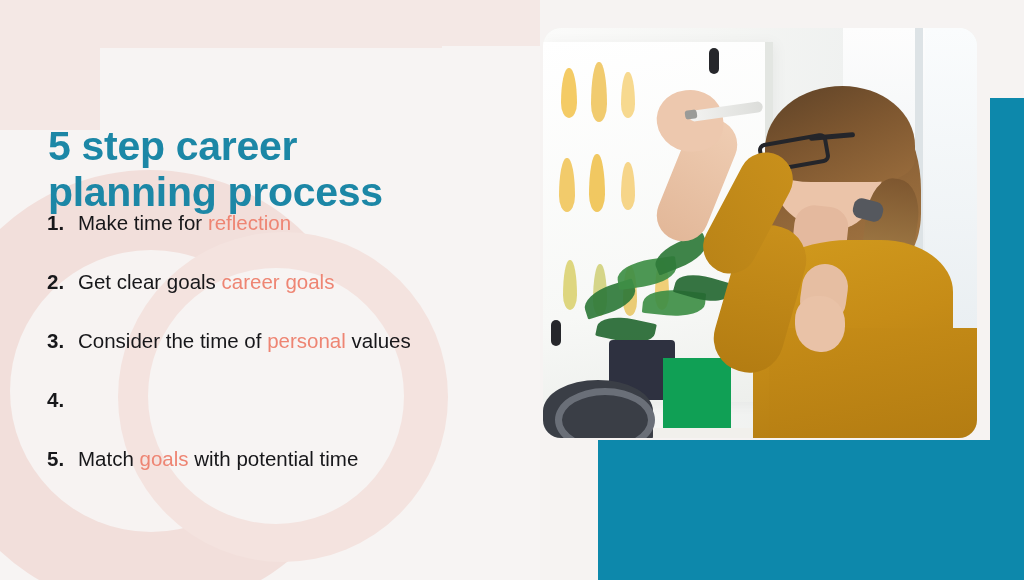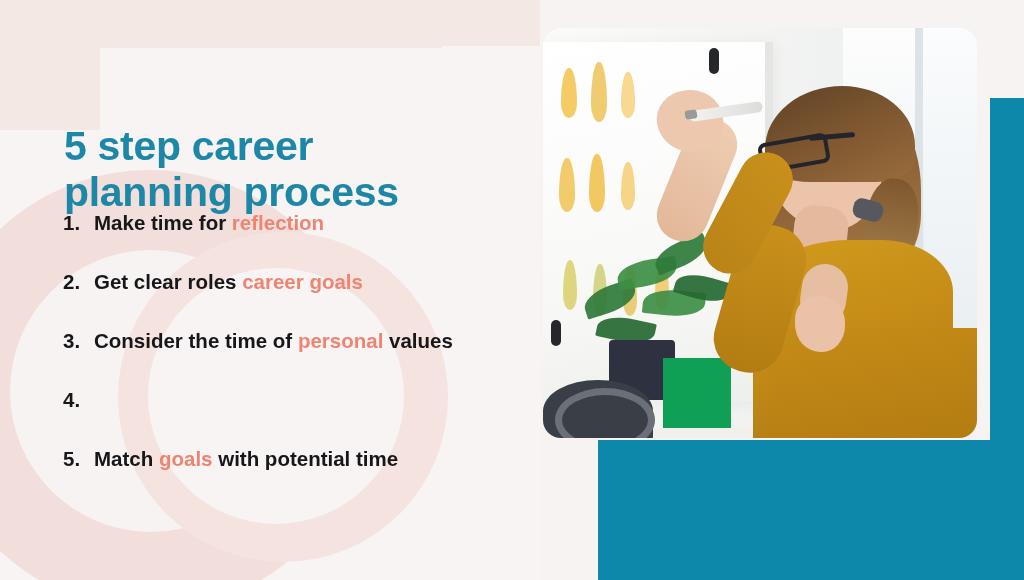--- a/index.html
+++ b/index.html
@@ -107,21 +107,20 @@
     background: #F6F3F2;
   }
 
   
   .content {
     position: absolute;
     left: 0;
     top: 0;
     width: 540px;
     height: 580px;
-    margin-left: 16px;
   }
   .headline {
     position: absolute;
     left: 48px;
     top: 96px;
     width: 470px;
     font-size: 41px;
     line-height: 46px;
     font-weight: 700;
     color: #1C87A6;
@@ -147,21 +146,21 @@
     color: #17171A;
     font-weight: 600;
     white-space: nowrap;
   }
   .step-num {
     width: 31px;
     flex: 0 0 31px;
     font-weight: 700;
     color: #17171A;
   }
-  .step-text { font-weight: 700; }
+  .step-text { font-weight: 400; }
   .accent { color: #EE8573; }
 
   
   .photo {
     position: absolute;
     left: 543px;
     top: 28px;
     width: 434px;
     height: 410px;
     border-radius: 18px;
@@ -370,21 +369,21 @@
       <span class="hl-line">5 step career</span>
       <span class="hl-line">planning process</span>
     </h1>
     <ol class="steps" id="steps-list">
         <li class="step">
           <span class="step-num">1.</span>
           <span class="step-text"><span>Make time for </span><span class="accent">reflection</span></span>
         </li>
         <li class="step">
           <span class="step-num">2.</span>
-          <span class="step-text"><span>Get clear roles </span><span class="accent">career goals</span></span>
+          <span class="step-text"><span>Get clear goals </span><span class="accent">career goals</span></span>
         </li>
         <li class="step">
           <span class="step-num">3.</span>
           <span class="step-text"><span>Consider the time of </span><span class="accent">personal</span><span> values</span></span>
         </li>
         <li class="step">
           <span class="step-num">4.</span>
         </li>
         <li class="step">
           <span class="step-num">5.</span>

